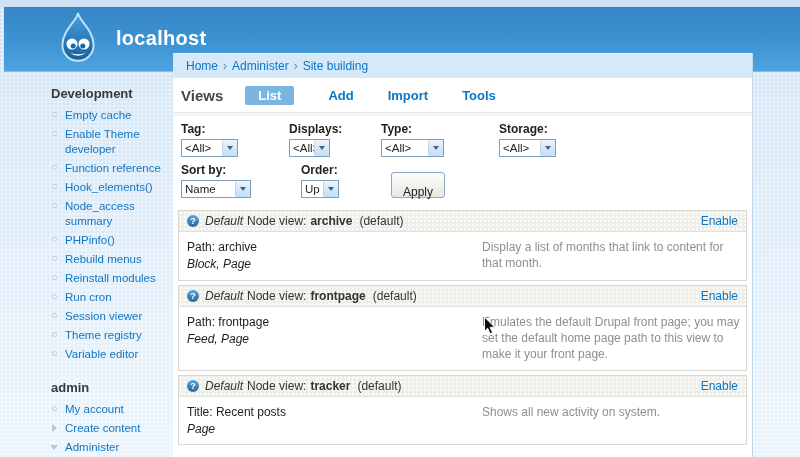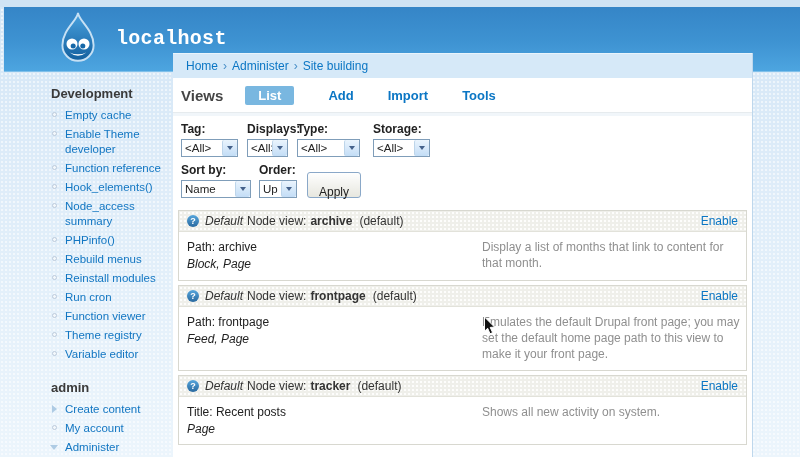--- a/index.html
+++ b/index.html
@@ -11,21 +11,21 @@
           background-image:radial-gradient(circle, rgba(255,255,255,.55) 1px, transparent 1.6px);
           background-size:4px 4px; pointer-events:none; }
 
   
   .top-strip { position:absolute; left:0; top:0; width:800px; height:7px; background:#cfe3f4; }
   .header { position:absolute; left:4px; top:7px; right:0; height:65px;
             background:linear-gradient(to bottom,#3585c7 0%,#3e93d2 55%,#4da5e0 100%);
             border-bottom:1px solid #7fc0ea; }
   .logo { position:absolute; left:50px; top:4px; width:48px; height:54px; }
   .site-name { position:absolute; left:112px; top:20px; font-size:20px; font-weight:bold;
-               color:#ffffff; letter-spacing:.3px;font-family:Liberation Mono, monospace; }
+               color:#ffffff; letter-spacing:.3px; }
 
   
   .sidebar { position:absolute; left:0; top:72px; width:173px; bottom:0; padding-top:14px; }
   .side-heading { margin:0 0 5px 51px; font-size:13px; font-weight:700; color:#3a3a3a; }
   .side-heading.admin { margin-top:16px; }
   .side-list { list-style:none; }
   .side-item { position:relative; padding:2px 2px 2px 65px; font-size:11.5px; line-height:15px; }
   .side-item a { color:#1276c2; text-decoration:none; display:inline-block; }
   .b { position:absolute; display:inline-block; }
   .b-circle { left:52px; top:6px; width:5px; height:5px; border:1px solid #bccadb;
@@ -47,21 +47,21 @@
 
   .title-row { display:flex; align-items:center; padding:8px 12px 7px 8px;
                border-bottom:1px solid #e6ebee; box-shadow:0 3px 0 rgba(214,228,240,.35); }
   .page-title { font-size:15px; font-weight:700; color:#454545; }
   .tabs { display:flex; align-items:center; margin-left:22px; gap:34px; }
   .tab { font-size:13px; font-weight:700; color:#0b76c4; text-decoration:none; }
   .tab.active { background:#79b7e0; color:#ffffff; padding:2px 13px; border-radius:2px; }
 
   
   .filters { padding:9px 12px 10px 8px; font-size:12px; }
-  .f-row { display:flex; align-items:flex-end; }
+  .f-row { display:flex; align-items:flex-end;gap:42px; }
   .f-row1 .fg:nth-child(1){ width:57px; margin-right:9px; }
   .f-row1 .fg:nth-child(2){ width:41px; margin-right:9px; }
   .f-row1 .fg:nth-child(3){ width:63px; margin-right:13px; }
   .f-row1 .fg:nth-child(4){ width:57px; }
   .f-row2 { margin-top:6px; }
   .f-row2 .fg:nth-child(1){ width:70px; margin-right:8px; }
   .f-row2 .fg:nth-child(2){ width:38px; margin-right:10px; }
   .fg label { display:block; font-weight:700; color:#222; margin-bottom:3px; }
   .xp-select { display:flex; height:18px; border:1px solid #7f9db9; background:#fff;
                align-items:center; cursor:default; }
@@ -132,28 +132,28 @@
     <ul class="side-list">
       <li class="side-item"><span class="b b-circle"></span><a href="#">Empty cache</a></li>
       <li class="side-item"><span class="b b-circle"></span><a href="#">Enable Theme developer</a></li>
       <li class="side-item"><span class="b b-circle"></span><a href="#">Function reference</a></li>
       <li class="side-item"><span class="b b-circle"></span><a href="#">Hook_elements()</a></li>
       <li class="side-item"><span class="b b-circle"></span><a href="#">Node_access summary</a></li>
       <li class="side-item"><span class="b b-circle"></span><a href="#">PHPinfo()</a></li>
       <li class="side-item"><span class="b b-circle"></span><a href="#">Rebuild menus</a></li>
       <li class="side-item"><span class="b b-circle"></span><a href="#">Reinstall modules</a></li>
       <li class="side-item"><span class="b b-circle"></span><a href="#">Run cron</a></li>
-      <li class="side-item"><span class="b b-circle"></span><a href="#">Function viewer</a></li>
+      <li class="side-item"><span class="b b-circle"></span><a href="#">Session viewer</a></li>
       <li class="side-item"><span class="b b-circle"></span><a href="#">Theme registry</a></li>
       <li class="side-item"><span class="b b-circle"></span><a href="#">Variable editor</a></li>
     </ul>
     <h2 class="side-heading admin">admin</h2>
     <ul class="side-list">
+      <li class="side-item"><span class="b b-circle"></span><a href="#">My account</a></li>
       <li class="side-item"><span class="b b-tri-right"></span><a href="#">Create content</a></li>
-      <li class="side-item"><span class="b b-circle"></span><a href="#">My account</a></li>
       <li class="side-item"><span class="b b-tri-down"></span><a href="#">Administer</a></li>
 
     </ul>
   </div>
 
   <div class="panel">
 
     <div class="breadcrumb">
       <a href="#">Home</a>
       <span class="crumb-sep">›</span>

